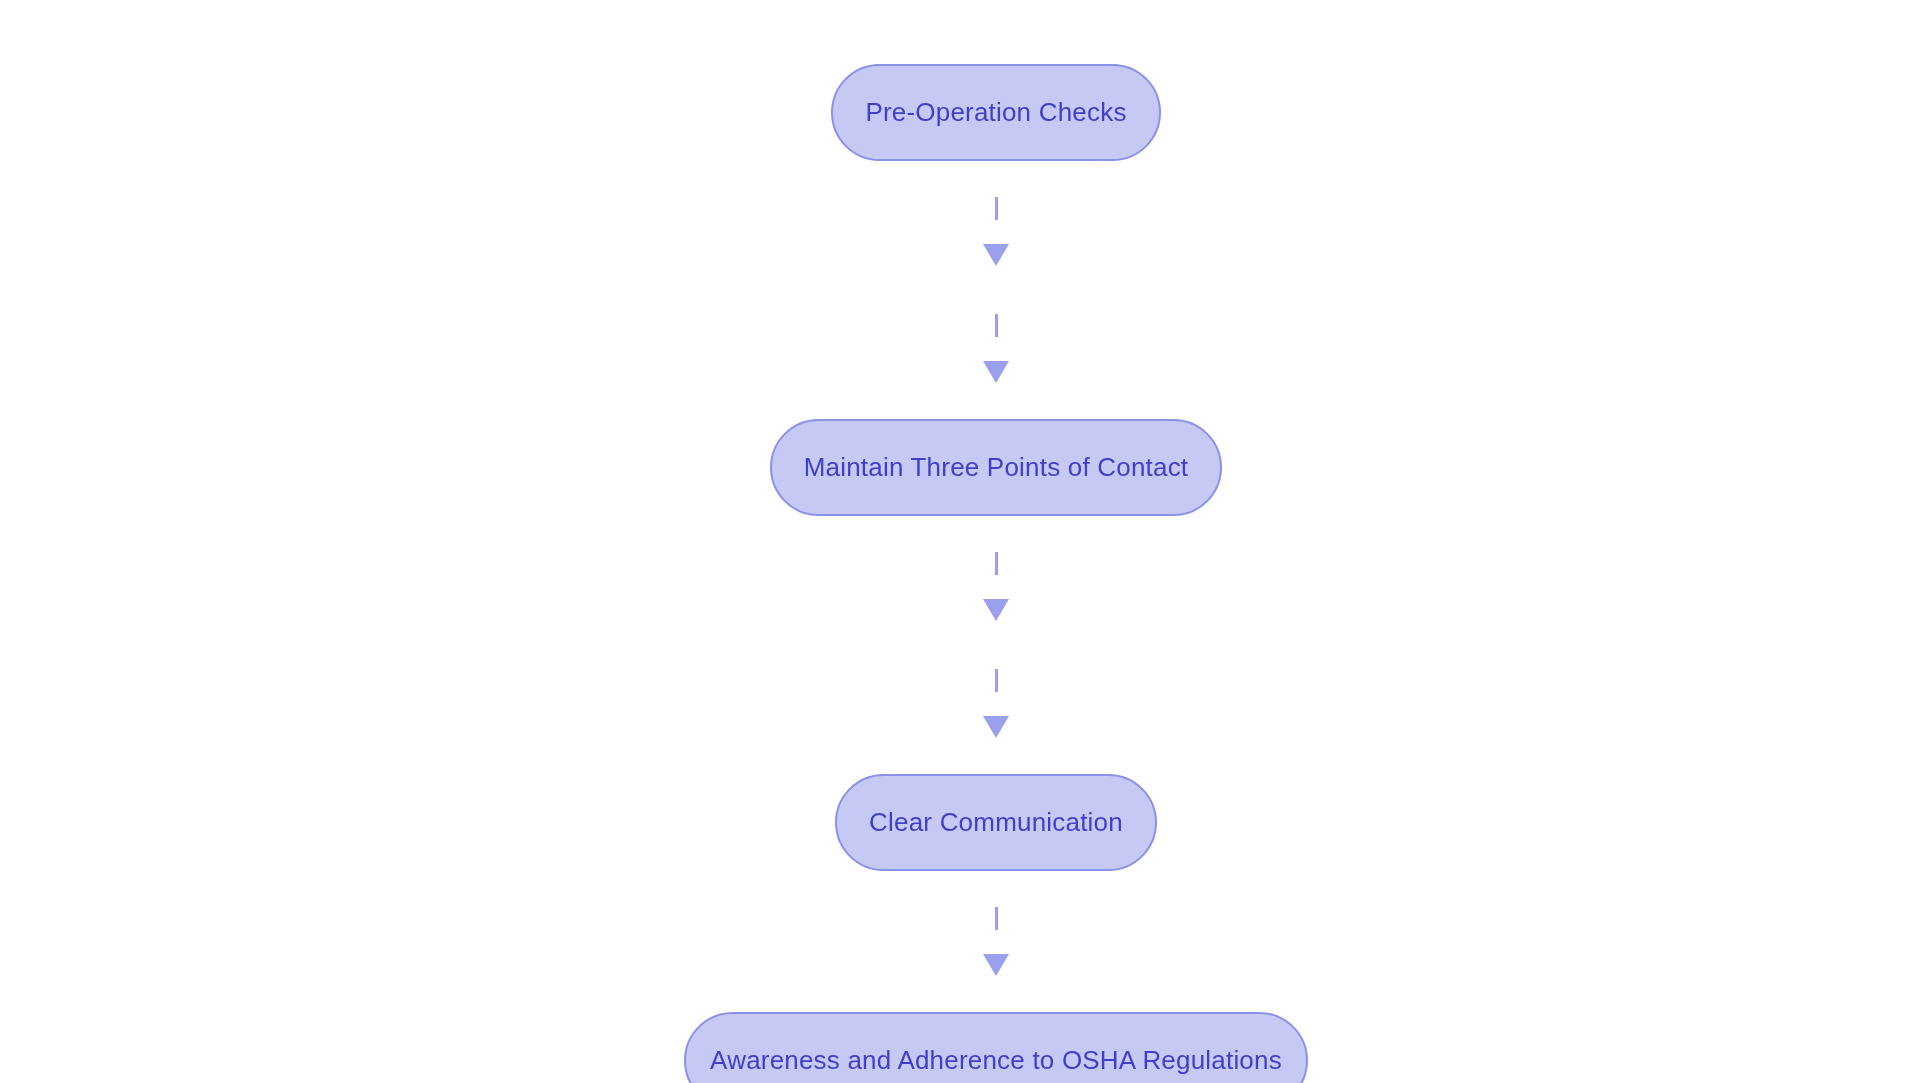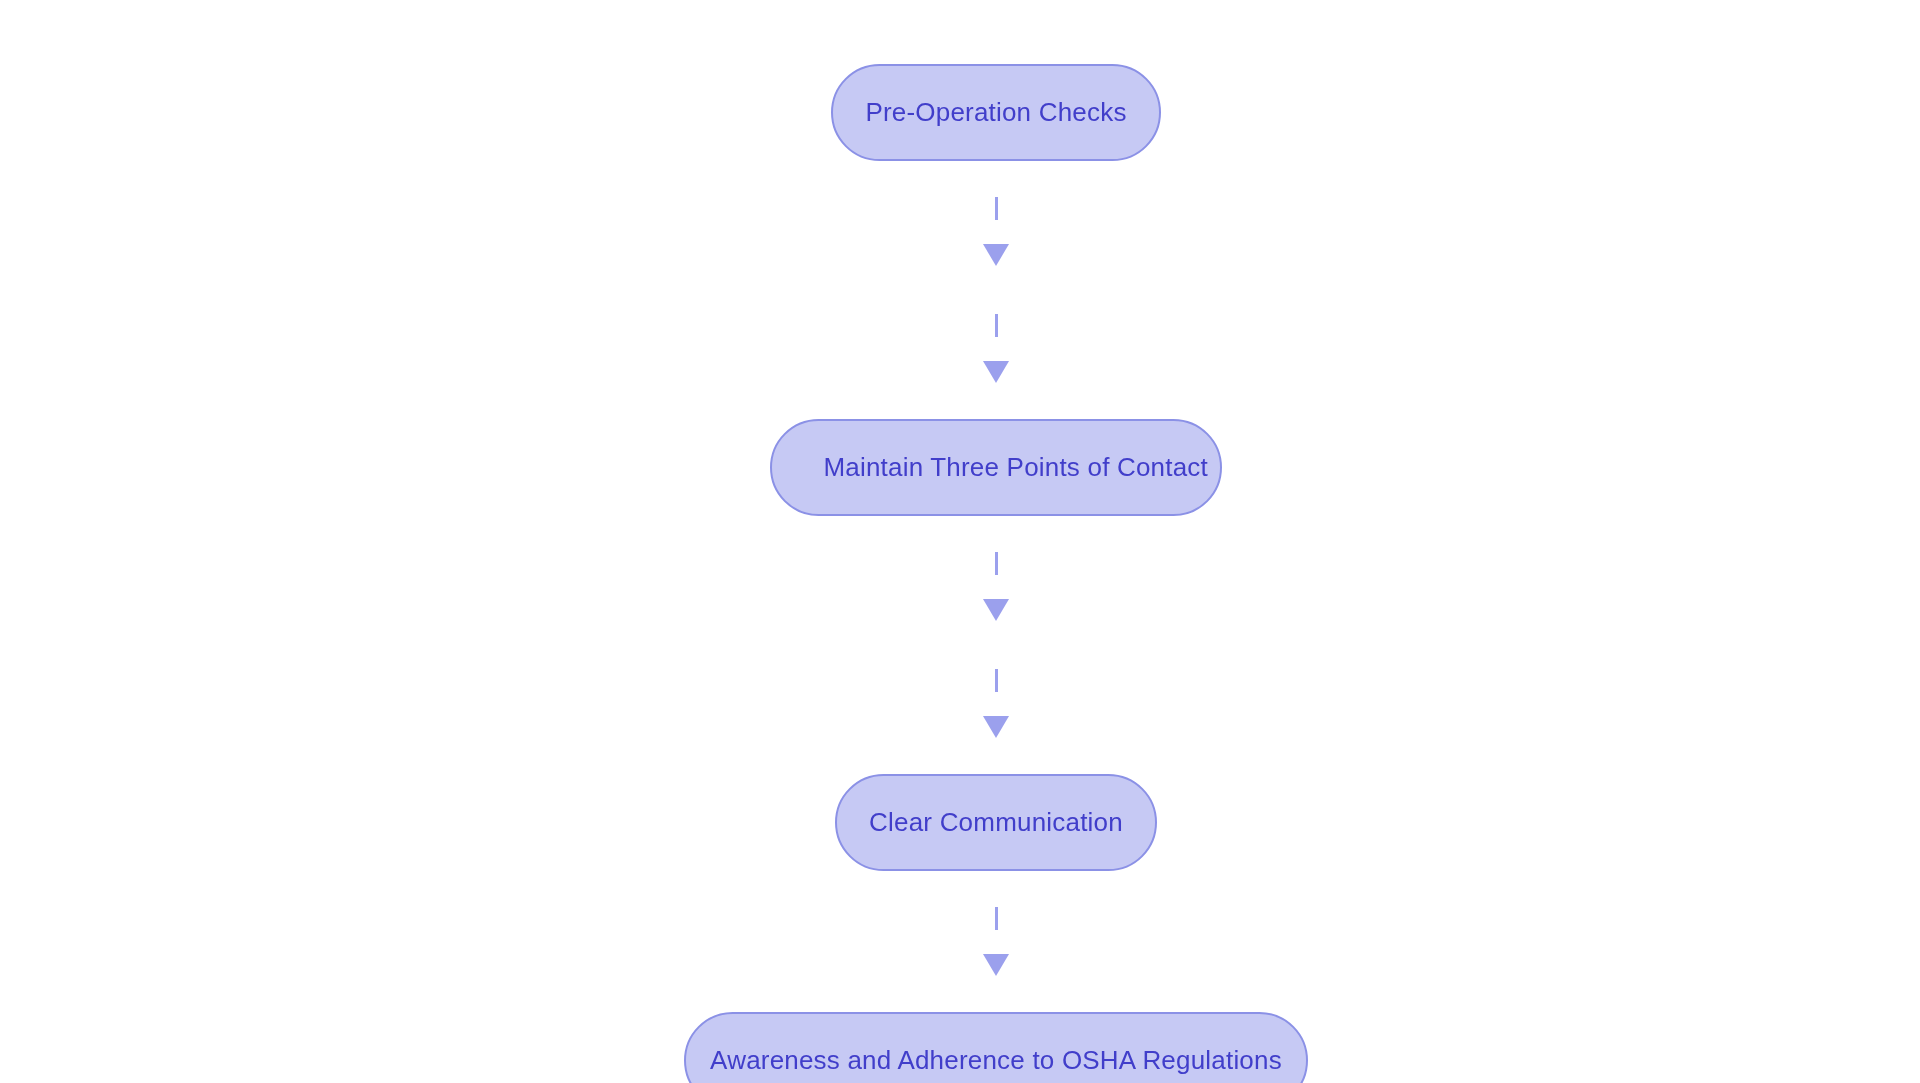--- a/index.html
+++ b/index.html
@@ -35,21 +35,21 @@
     flex:0 0 auto;
   }
   .node .label{
     color:var(--node-text);
     font-size:26px;
     letter-spacing:0.2px;
     white-space:nowrap;
   }
   .n1{width:330px;}
   .n2{width:384px;}
-  .n3{width:452px;justify-content:flex-end;}
+  .n3{width:452px;}
   .n4{width:286px;}
   .n5{width:322px;text-align:right;}
   .n6{width:624px;}
   .arrow{
     height:93px;
     width:26px;
     flex:0 0 auto;
     display:flex;
     flex-direction:column;
     align-items:center;

